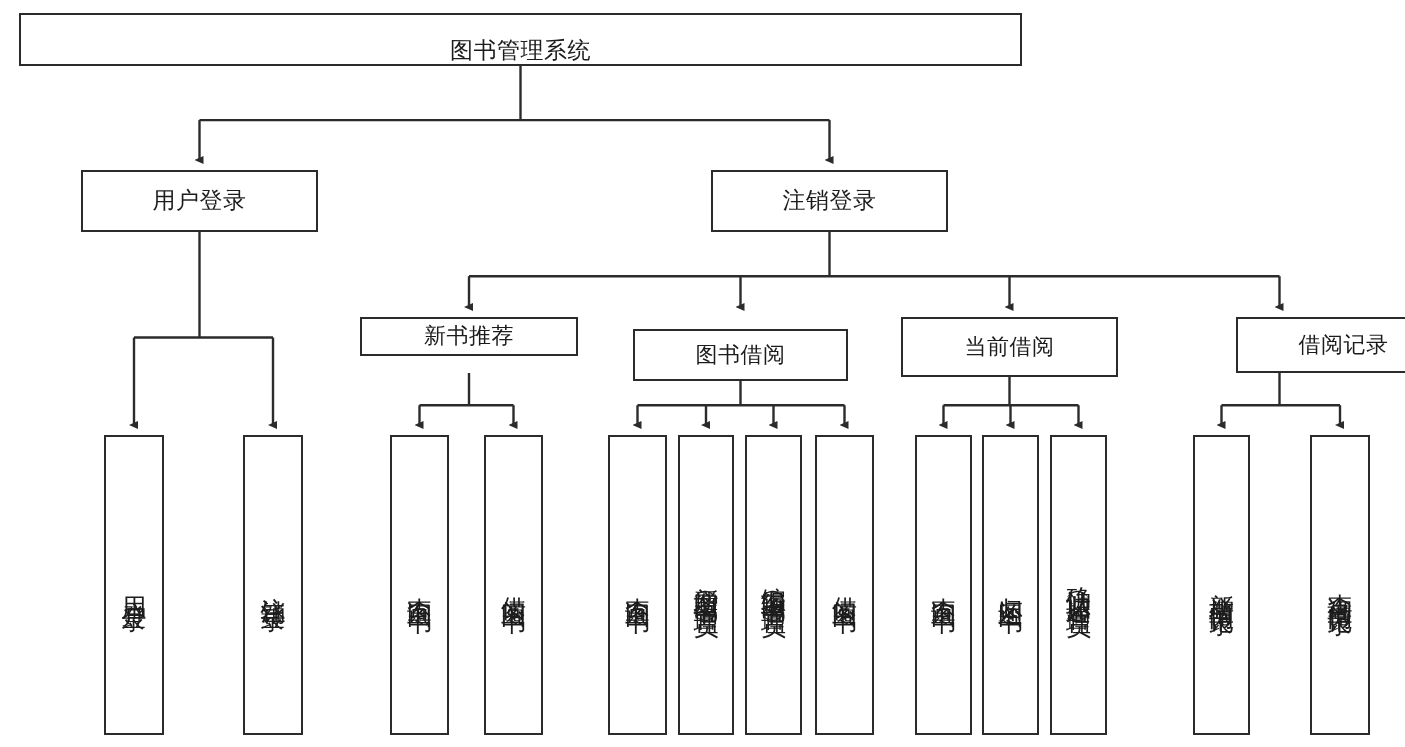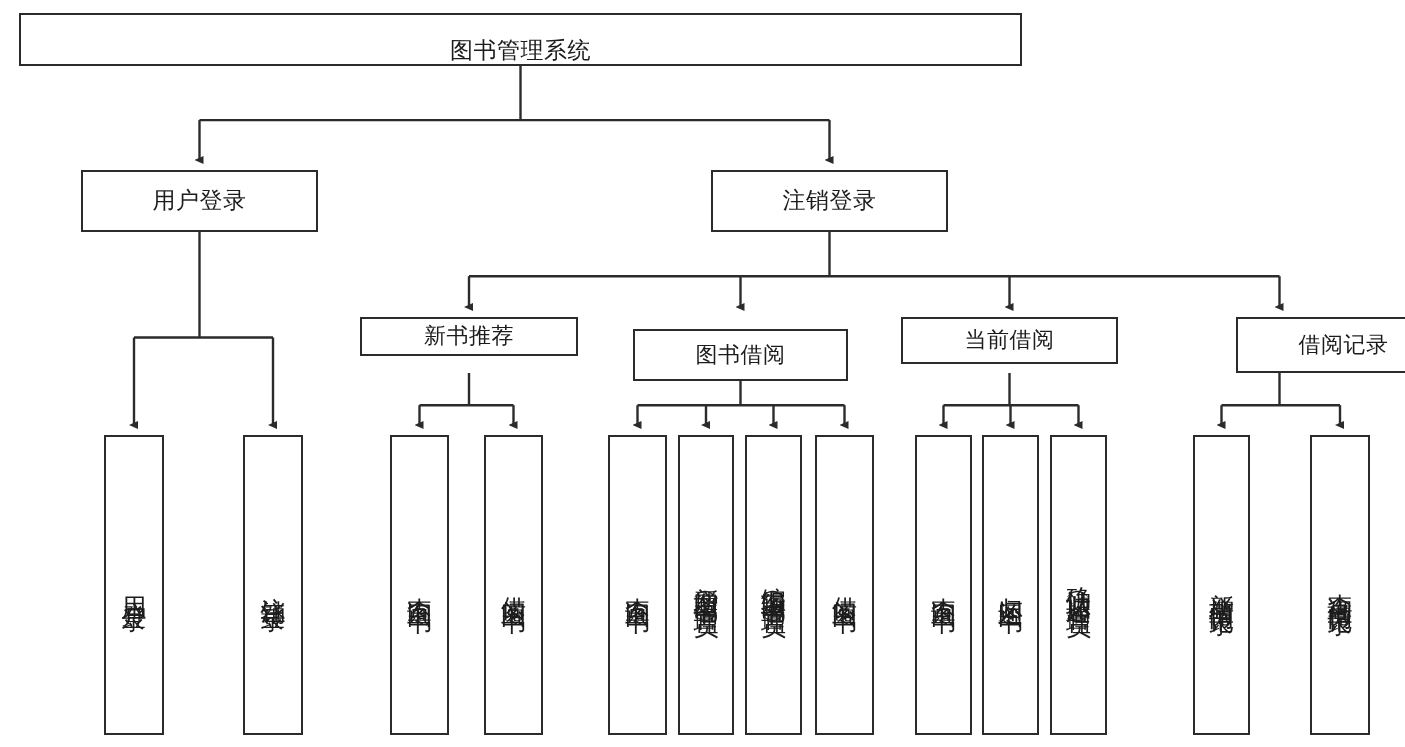--- a/index.html
+++ b/index.html
@@ -124,21 +124,21 @@
       </div>
       <div class="node lvl2" style="left: 711px; top: 170px; width: 237px; height: 62px;">
         <span class="node-label">注销登录</span>
       </div>
       <div class="node lvl3" style="left: 360px; top: 317px; width: 218px; height: 39px;">
         <span class="node-label">新书推荐</span>
       </div>
       <div class="node lvl3" style="left: 633px; top: 317px; width: 215px; height: 52px; margin-top: 12px;">
         <span class="node-label">图书借阅</span>
       </div>
-      <div class="node lvl3" style="left: 901px; top: 317px; width: 217px; height: 47px;">
+      <div class="node lvl3" style="left: 901px; top: 317px; width: 217px; height: 60px;">
         <span class="node-label">当前借阅</span>
       </div>
       <div class="node lvl3" style="left: 1236px; top: 317px; width: 215px; height: 56px;">
         <span class="node-label">借阅记录</span>
       </div>
       <div class="node leaf" style="left: 104px; top: 435px; width: 60px; height: 300px;">
         <span class="node-label">用户登录</span>
       </div>
       <div class="node leaf" style="left: 243px; top: 435px; width: 60px; height: 300px;">
         <span class="node-label">注销登录</span>

